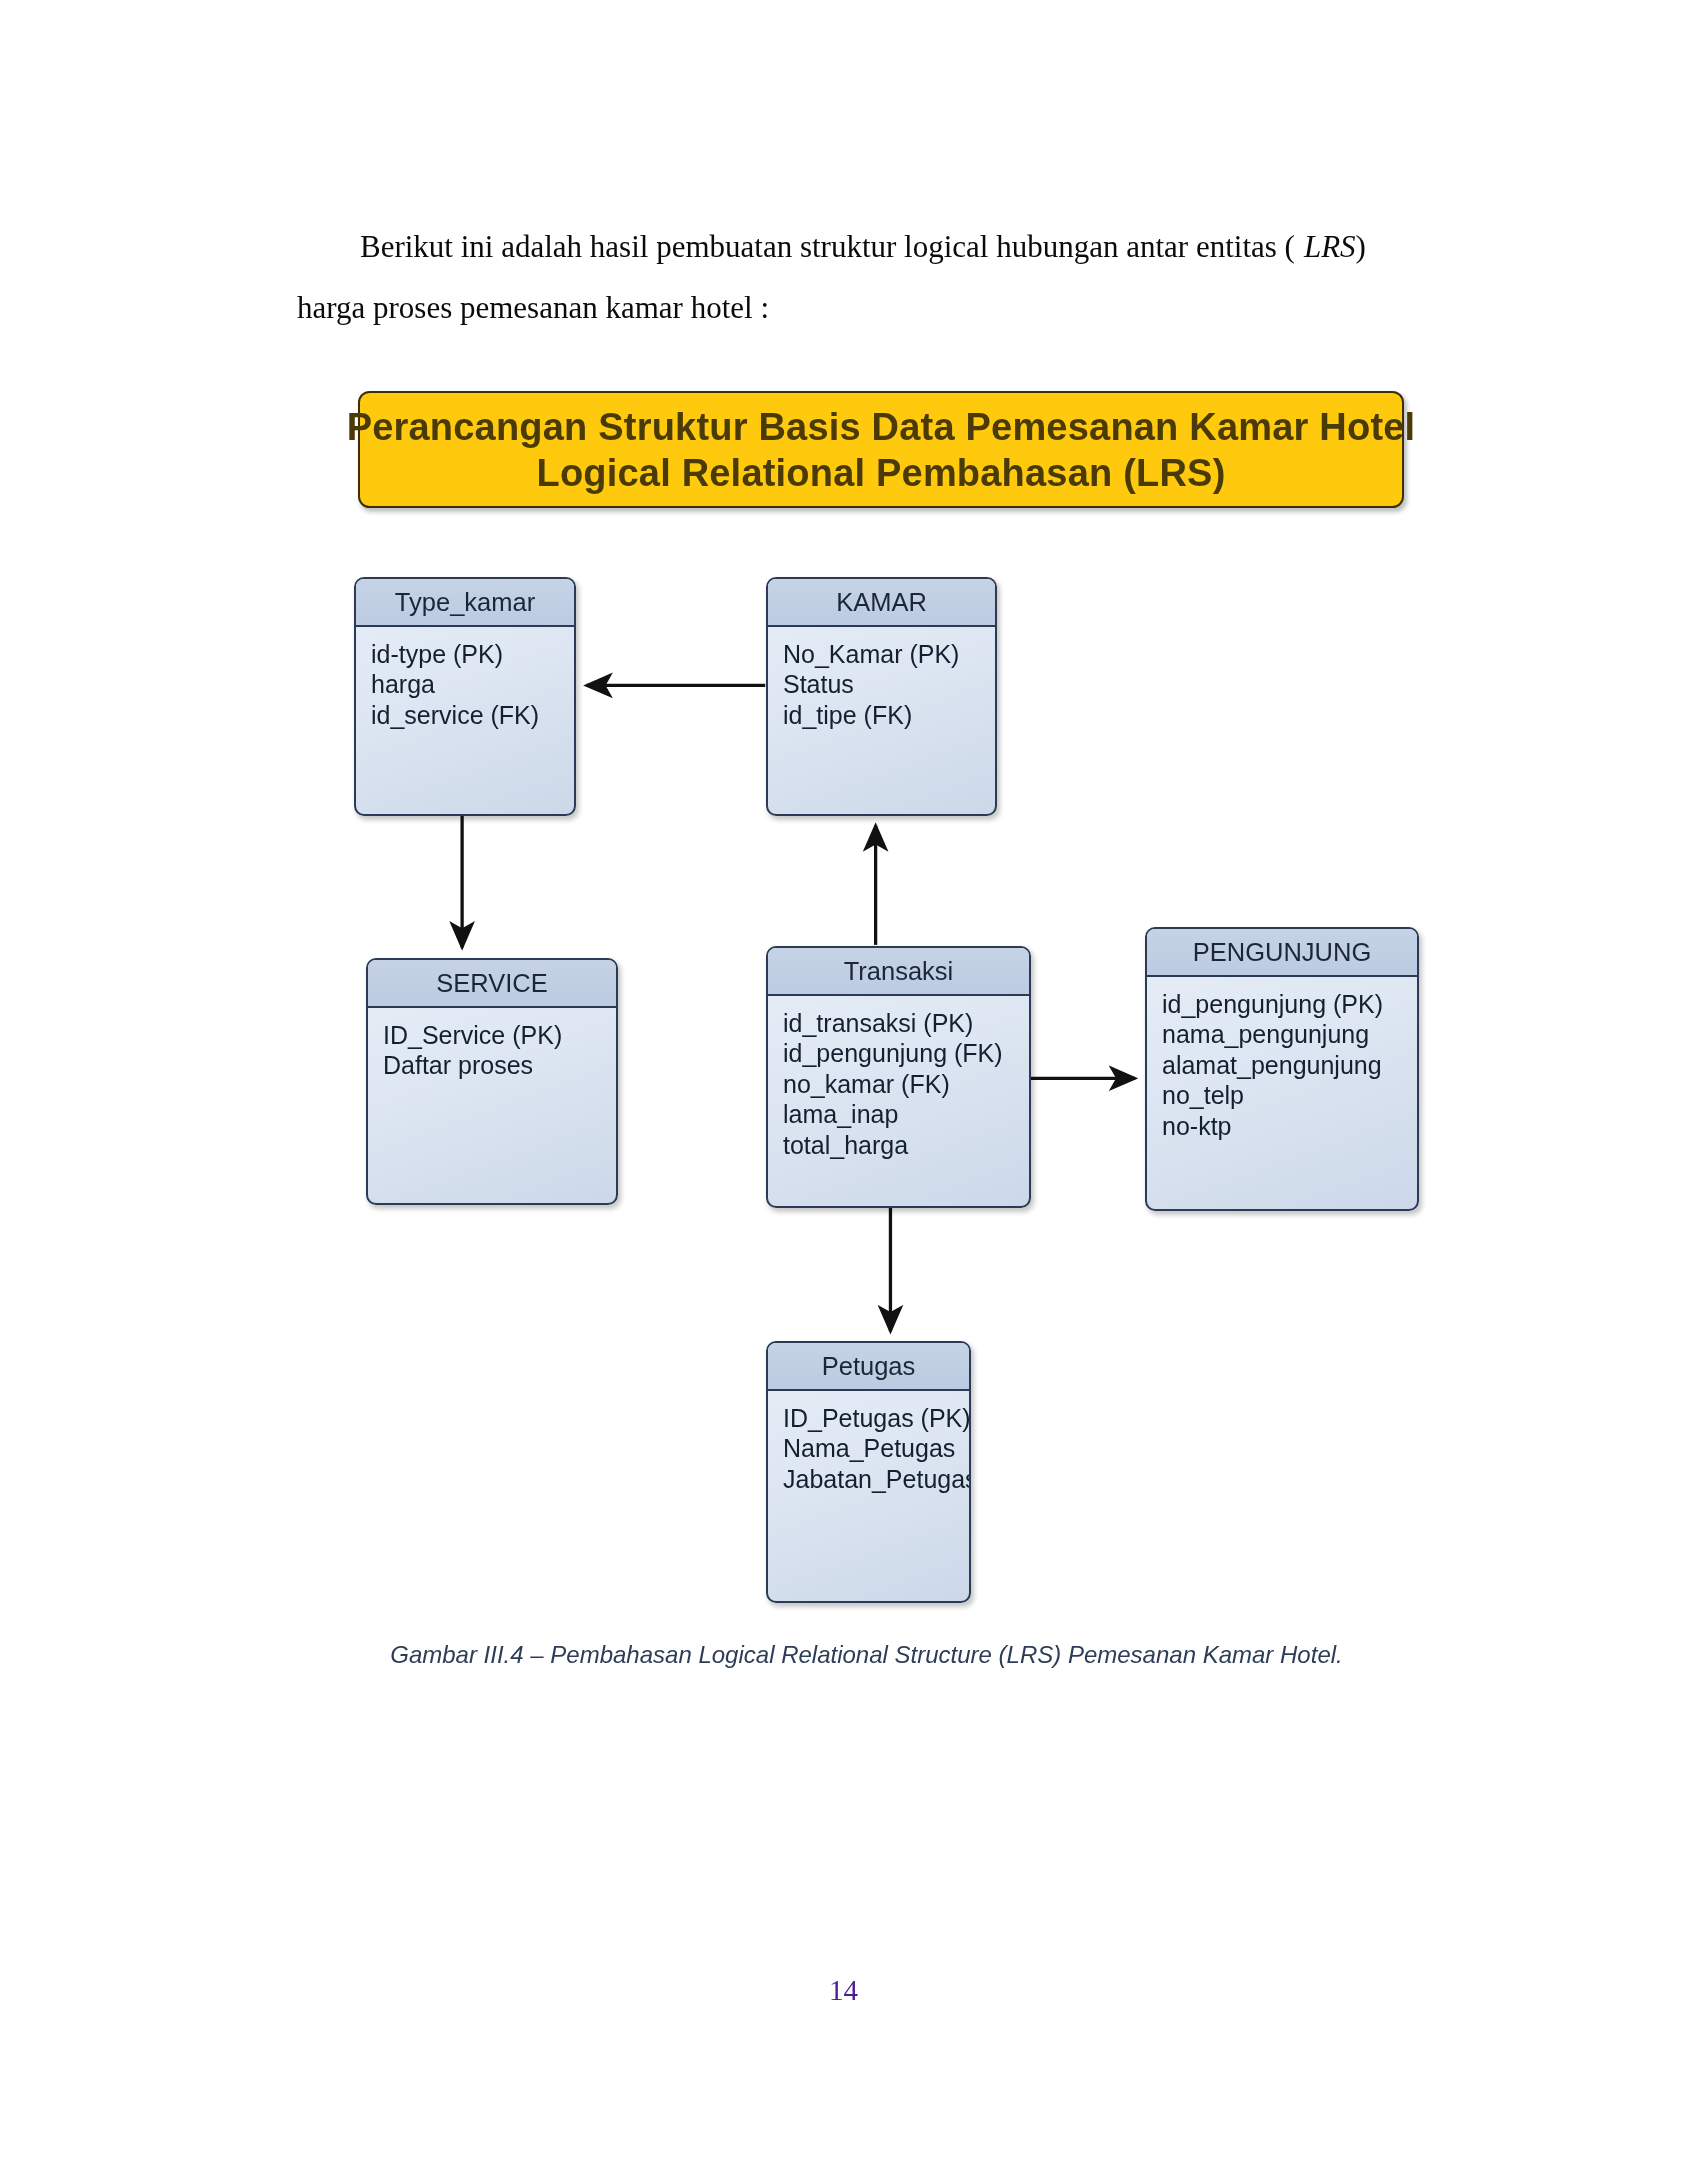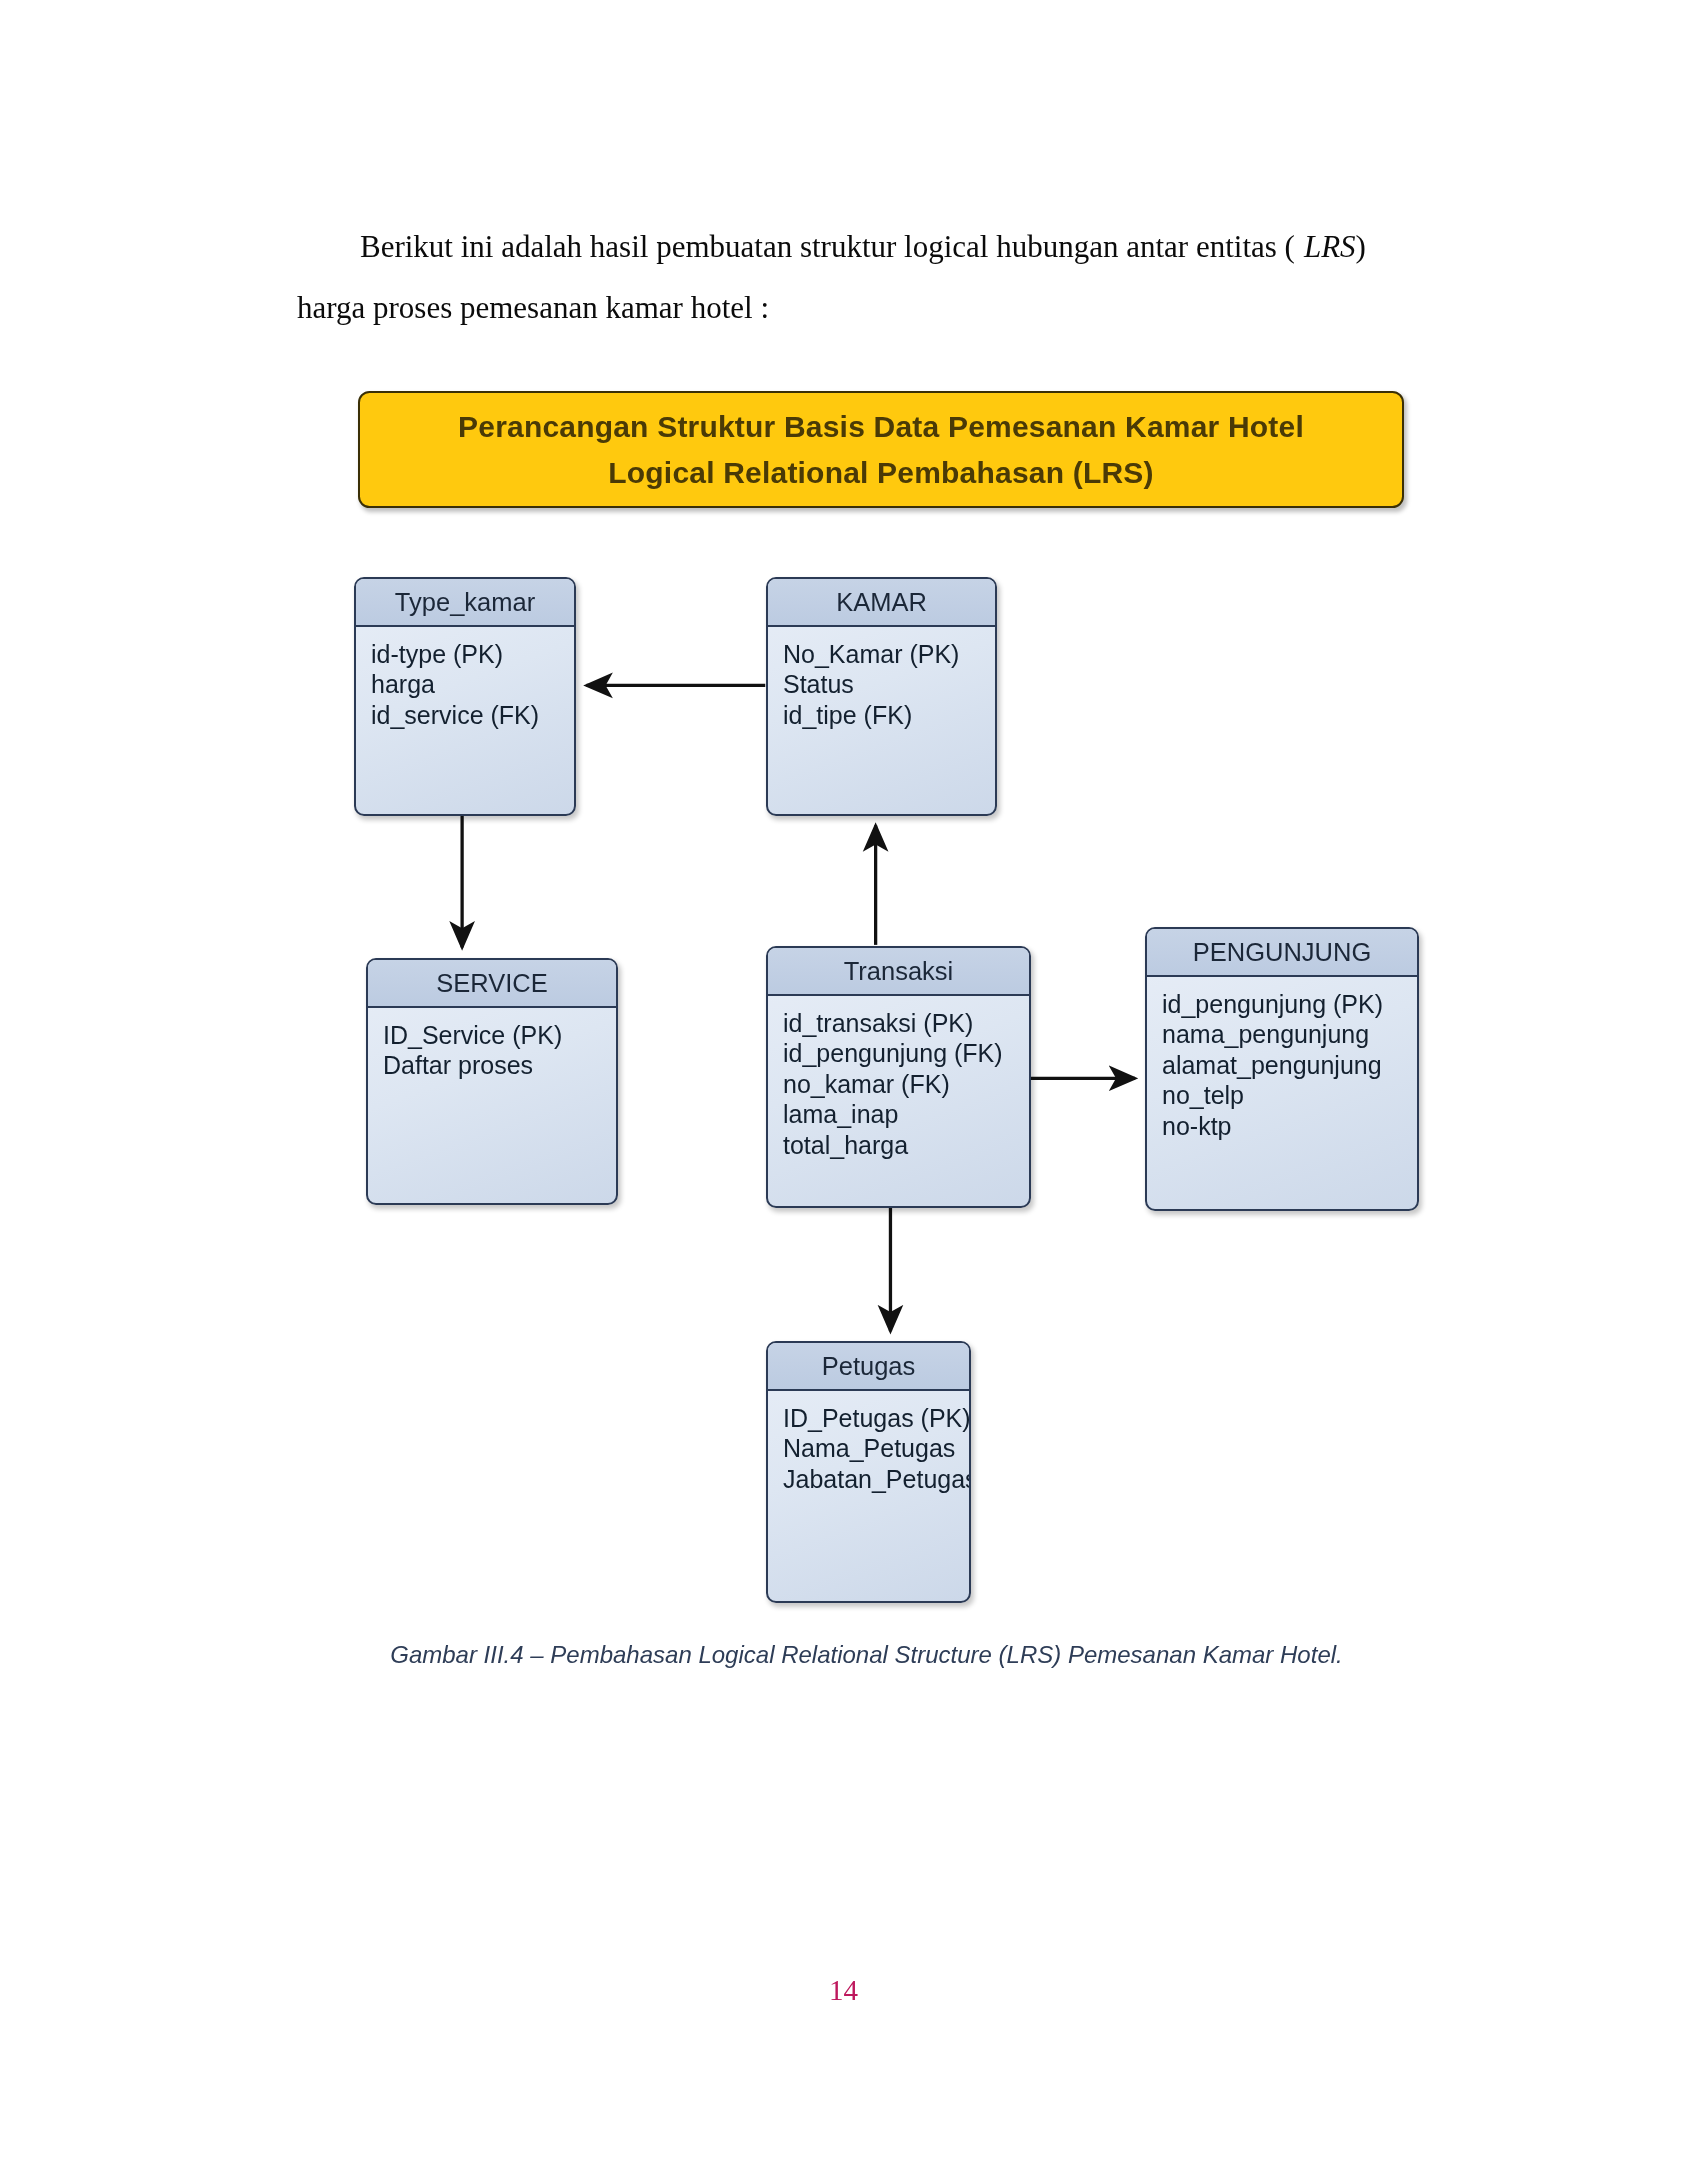--- a/index.html
+++ b/index.html
@@ -53,21 +53,21 @@
     box-sizing: border-box;
     display: flex;
     flex-direction: column;
     align-items: center;
     justify-content: center;
     box-shadow: 2.5px 3.3px 4.1px rgba(0,0,0,0.25);
   }
   #banner .bline {
     font-family: "Liberation Sans", sans-serif;
     font-weight: bold;
-    font-size: 30px;
+    font-size: 38px;
     line-height: 46px;
     color: #4a3a06;
     letter-spacing: 0.2px;
     white-space: nowrap;
   }
 
   
   .entity {
     position: absolute;
     box-sizing: border-box;
@@ -133,21 +133,21 @@
 
   
   #page-number {
     position: absolute;
     left: 0;
     top: 1974px;
     width: 1687px;
     text-align: center;
     font-family: "Liberation Serif", serif;
     font-size: 29px;
-    color: #be185d;
+    color: #4c1d95;
   }
 </style>
 </head>
 <body>
 
 <div id="paragraph">
   <span class="indent"></span><span>Berikut ini adalah hasil pembuatan struktur logical hubungan antar entitas (</span><span class="ital">LRS</span><span>)</span>
   <span class="line2">harga proses pemesanan kamar hotel :</span>
 </div>
 

